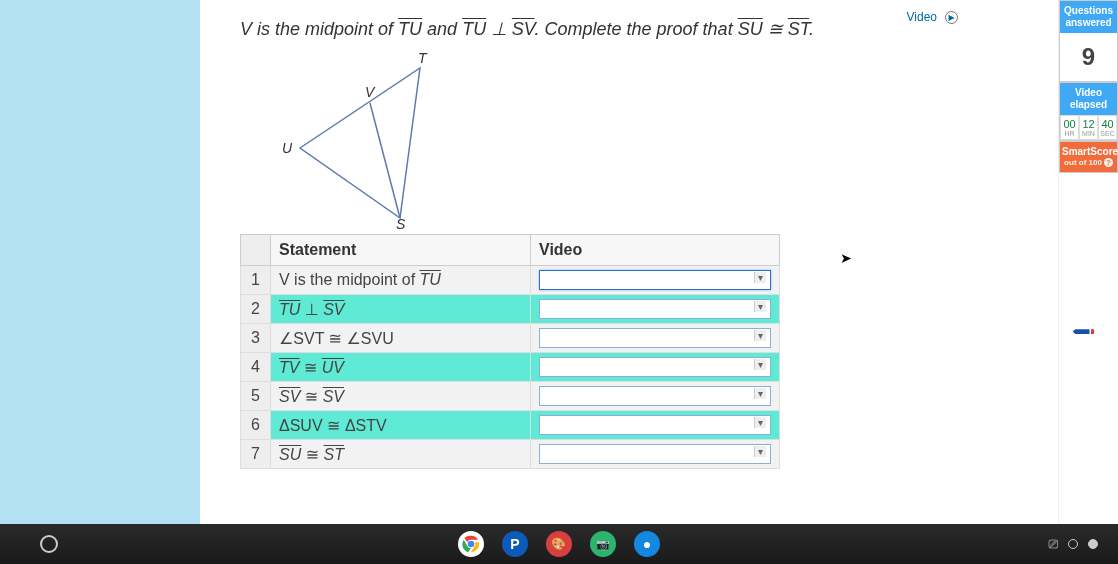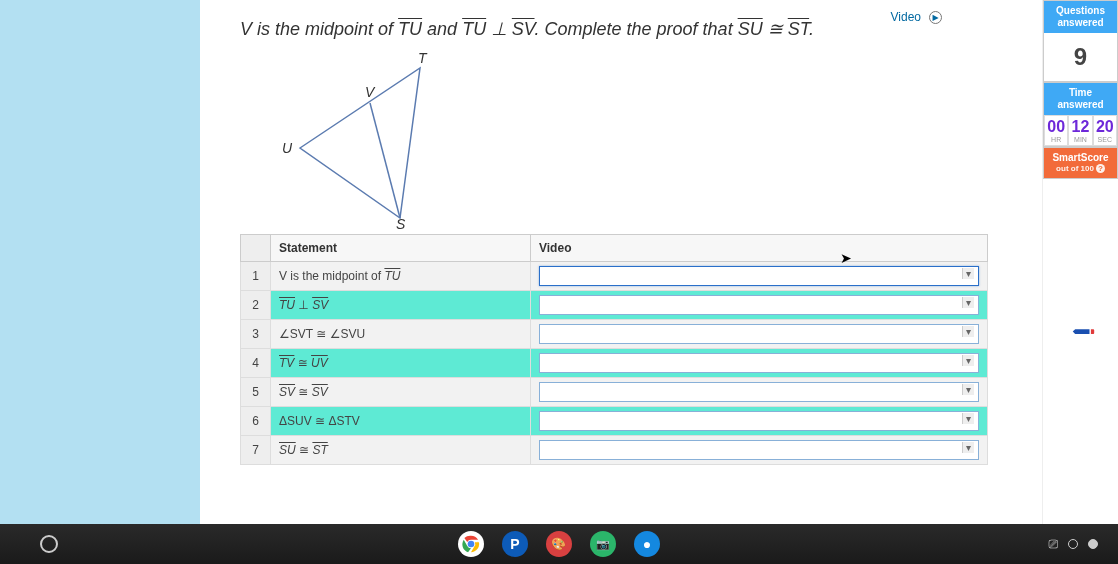--- a/index.html
+++ b/index.html
@@ -42,23 +42,23 @@
       margin-left: 30px;
     }
     .diagram-label {
       position: absolute;
       font-style: italic;
       font-size: 14px;
       color: #333;
     }
     .proof-table {
       margin-top: 6px;
-      width: 748px;
+      width: 540px;
       border-collapse: collapse;
-      font-size: 12px;
+      font-size: 16px;
     }
     .proof-table th {
       text-align: left;
       background: #f7f7f7;
       border: 1px solid #ccc;
       padding: 6px 8px;
       font-weight: bold;
       color: #333;
     }
     .proof-table td {
@@ -85,21 +85,21 @@
       position: absolute;
       right: 4px;
       top: 1px;
       font-size: 10px;
       color: #666;
       background: #eee;
       padding: 0 3px;
       border-left: 1px solid #ccc;
     }
     .right-panel {
-      width: 76px;
+      width: 60px;
       flex-shrink: 0;
       background: #fff;
       border-left: 1px solid #eee;
     }
     .video-link {
       position: absolute;
       right: 100px;
       top: 10px;
       font-size: 12px;
       color: #0369a1;
@@ -141,21 +141,21 @@
     }
     .time-grid {
       display: flex;
       background: #fff;
     }
     .time-cell {
       flex: 1;
       border: 1px solid #ddd;
       padding: 2px 0;
     }
-    .time-cell .v { font-size: 16px; font-weight: bold; color: #6d28d9; }
+    .time-cell .v { font-size: 11px; font-weight: normal; color: #15803d; }
     .time-cell .l { font-size: 7px; color: #999; }
     .ss-sub { font-size: 8px; display:block; opacity:.9; }
     .ss-sub .q {
       display: inline-block;
       width: 9px; height: 9px;
       border-radius: 50%;
       background: #fff;
       color: #f26b3a;
       font-size: 8px;
       line-height: 9px;
@@ -308,32 +308,32 @@
 
     <div class="cursor">➤</div>
   </div>
 
   <div class="right-panel">
     <div class="panel-box">
       <div class="panel-head">Questions answered</div>
       <div class="panel-val">9</div>
     </div>
     <div class="panel-box">
-      <div class="panel-head">Time answered</div>
+      <div class="panel-head">Video elapsed</div>
       <div class="time-grid">
         <div class="time-cell">
             <div class="v">00</div>
             <div class="l">HR</div>
           </div>
         <div class="time-cell">
             <div class="v">12</div>
             <div class="l">MIN</div>
           </div>
         <div class="time-cell">
-            <div class="v">20</div>
+            <div class="v">40</div>
             <div class="l">SEC</div>
           </div>
       </div>
     </div>
     <div class="panel-box">
       <div class="panel-head orange">
         <span>SmartScore</span>
         <span class="ss-sub"><span>out of 100</span><span class="q">?</span></span>
       </div>
     </div>

